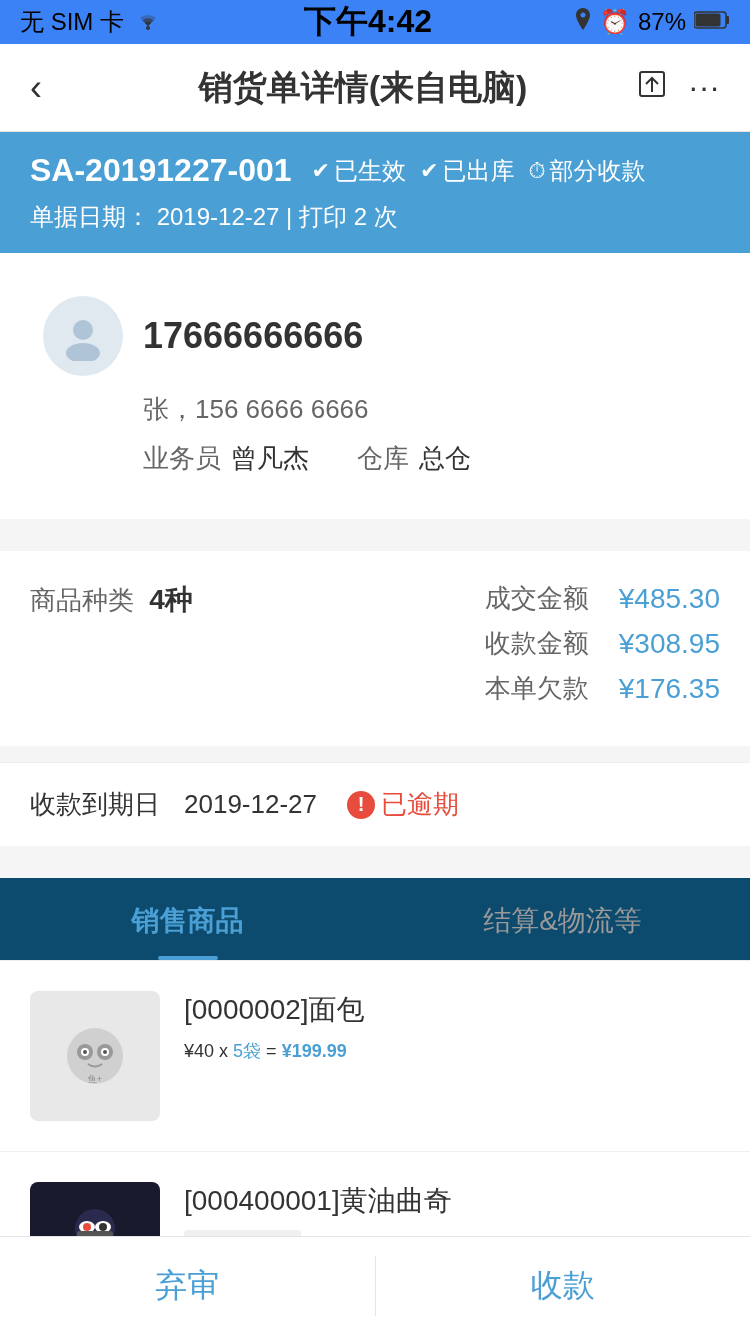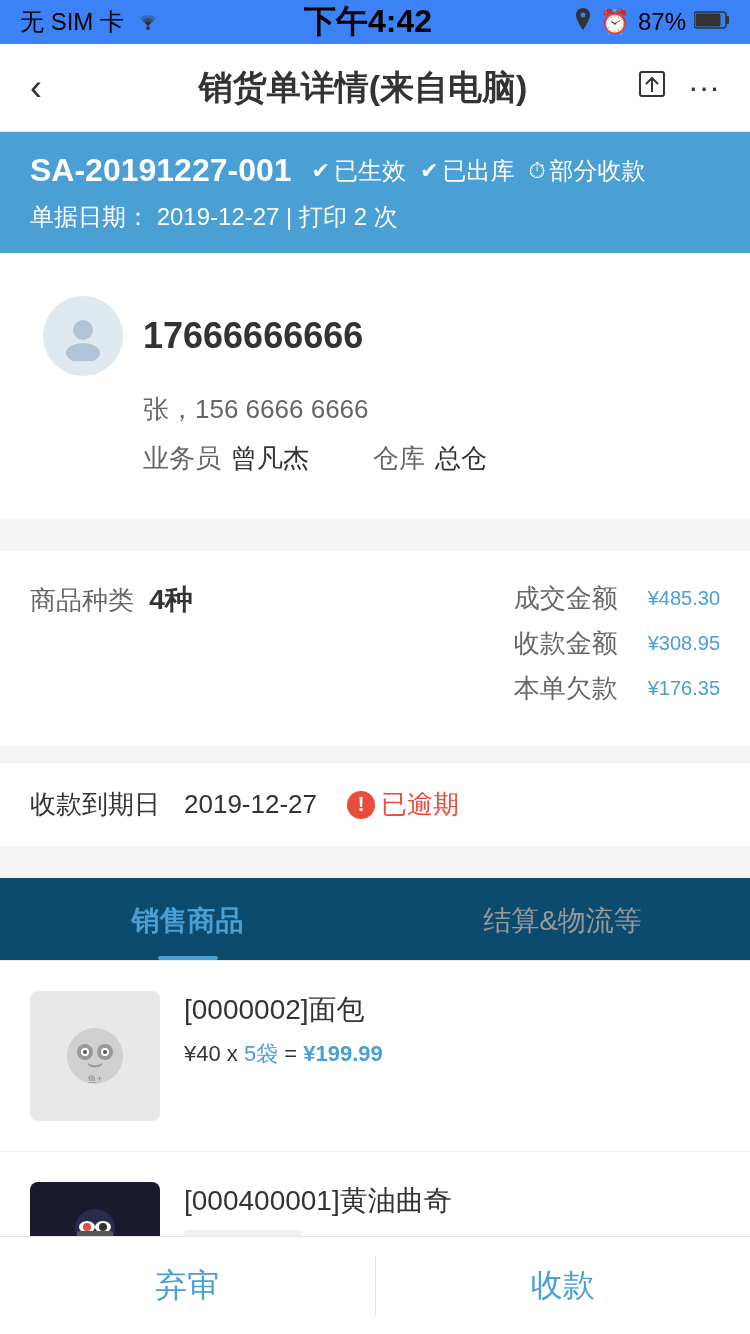--- a/index.html
+++ b/index.html
@@ -125,21 +125,21 @@
     .customer-info {
       font-size: 26px;
       color: #666;
       padding-left: 100px;
       margin-bottom: 14px;
     }
     .customer-meta {
       display: flex;
       align-items: center;
       padding-left: 100px;
-      gap: 64px;
+      gap: 48px;
     }
     .customer-meta-item {
       display: flex;
       align-items: center;
       gap: 10px;
       font-size: 26px;
       color: #666;
     }
     .customer-meta-item .label { color: #666; }
     .customer-meta-item .value { color: #333; }
@@ -169,21 +169,21 @@
     .summary-right { text-align: right; }
     .summary-right .money-row {
       display: flex;
       justify-content: space-between;
       align-items: center;
       gap: 30px;
       margin-bottom: 10px;
       font-size: 26px;
     }
     .summary-right .money-row .label { color: #666; }
-    .summary-right .money-row .amount { color: #4a9fd4; font-size: 20px; }
+    .summary-right .money-row .amount { color: #4a9fd4; font-size: 28px; }
 
     
     .overdue-section {
       background: #fff;
       padding: 24px 30px;
       margin-bottom: 0;
       border-top: 1px solid #eee;
     }
     .overdue-row {
       display: flex;
@@ -286,21 +286,21 @@
     .product-sku {
       display: inline-block;
       background: #f0f0f0;
       color: #999;
       font-size: 28px;
       padding: 4px 12px;
       border-radius: 4px;
       margin-bottom: 14px;
     }
     .product-price {
-      font-size: 22px;
+      font-size: 18px;
       color: #333;
     }
     .product-price .qty { color: #4a9fd4; }
     .product-price .total { color: #4a9fd4; font-weight: 600; }
 
     
     .bottom-bar {
       position: fixed;
       bottom: 0;
       left: 0;

